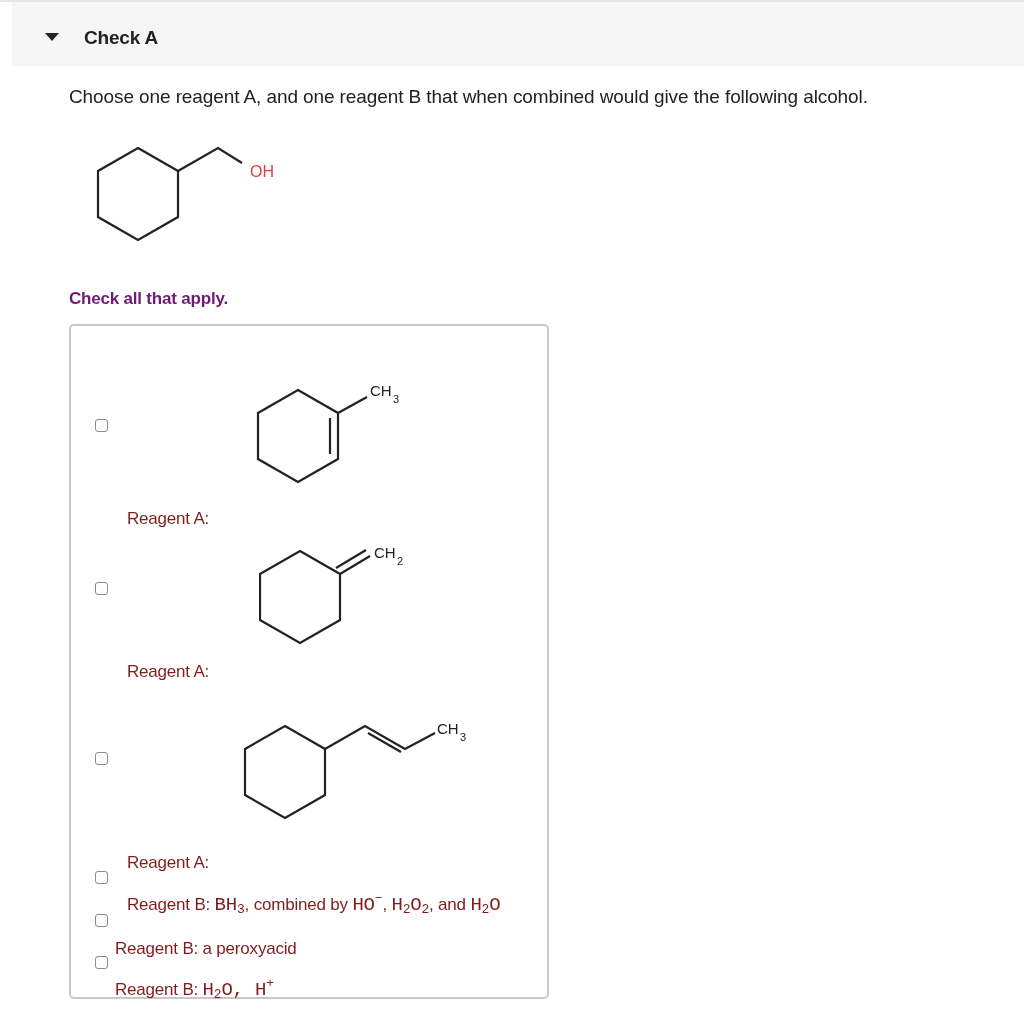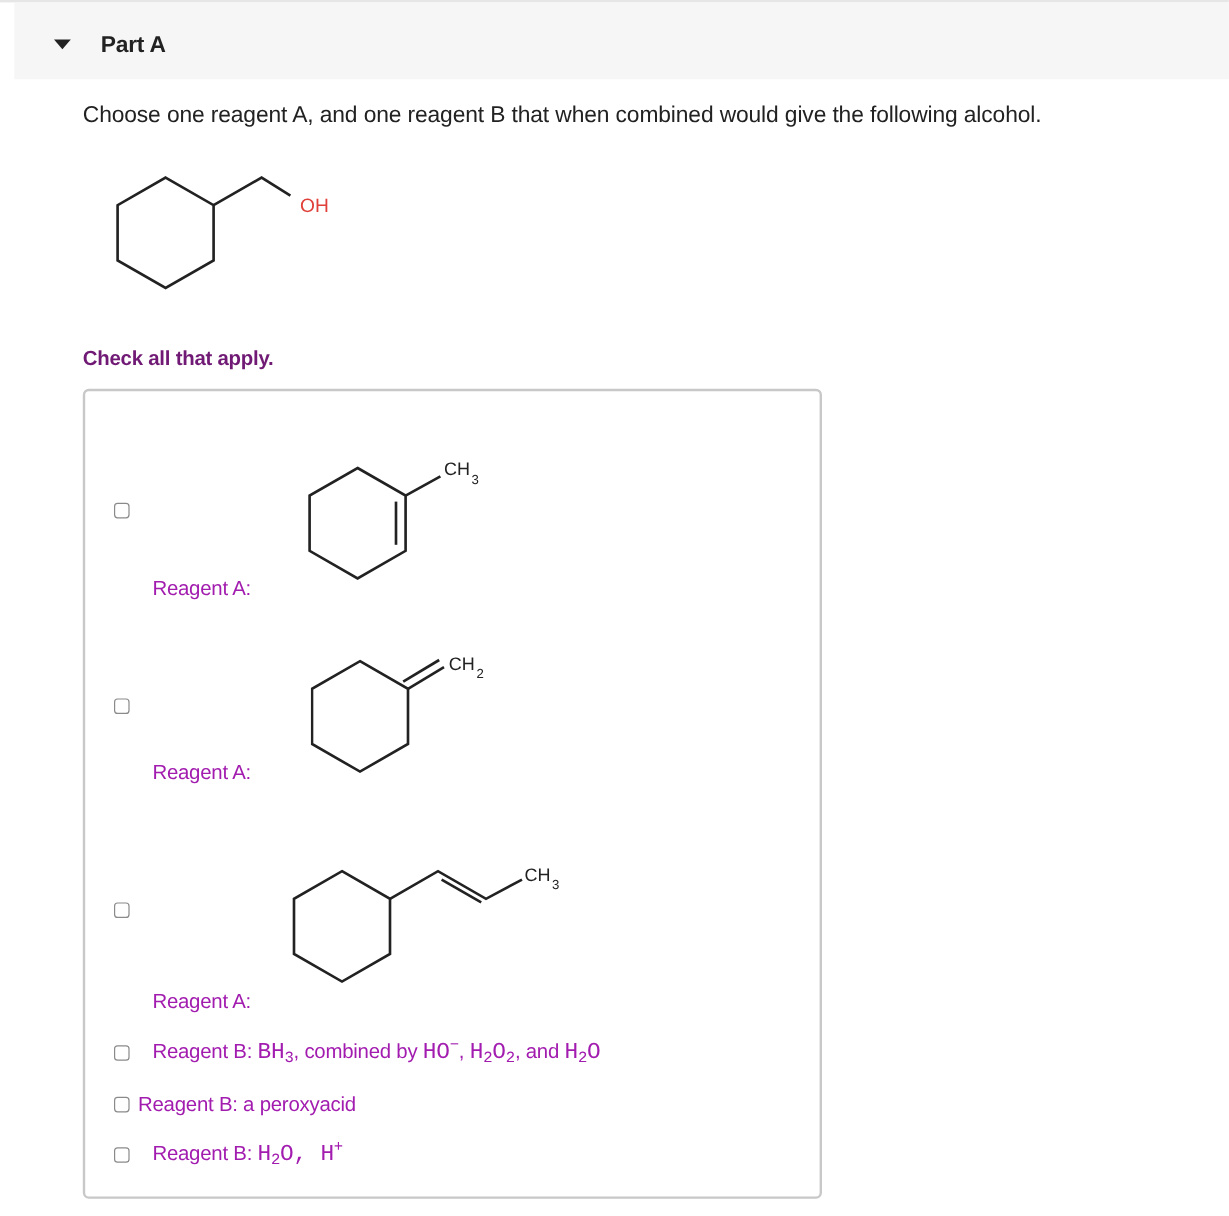--- a/index.html
+++ b/index.html
@@ -6,38 +6,38 @@
   body { width:1024px; height:1013px; position:relative; overflow:hidden;
          font-family:"Liberation Sans", sans-serif; color:#222; }
   .topline { position:absolute; left:0; top:0; width:1024px; height:2px; background:#e6e6e6; }
   .part-header { position:absolute; left:12px; top:2px; width:1012px; height:64px; background:#f6f6f6; }
   .caret { position:absolute; left:33px; top:31px; width:0; height:0;
            border-left:7px solid transparent; border-right:7px solid transparent; border-top:8px solid #222; }
   .part-title { position:absolute; left:72px; top:25px; font-size:19px; font-weight:bold; color:#222; letter-spacing:-0.2px; }
   .prompt { position:absolute; left:69px; top:86px; font-size:19px; color:#222; letter-spacing:-0.1px; }
   .mol { position:absolute; }
   .check-label { position:absolute; left:69px; top:289px; font-size:17px; font-weight:bold; color:#701a75; letter-spacing:-0.2px; }
-  .answer-box { position:absolute; left:69px; top:324px; width:616px; height:675px;
+  .answer-box { position:absolute; left:69px; top:324px; width:480px; height:675px;
                 border:2px solid #c8c8c8; border-radius:5px; background:#fff; box-sizing:border-box; }
   .cb { position:absolute; width:13px; height:13px; border:1.5px solid #8a8a8a; border-radius:3px;
         background:#fff; box-sizing:border-box; cursor:pointer; }
-  .opt-label { position:absolute; font-size:17px; color:#a21caf; letter-spacing:-0.2px; white-space:nowrap; }
+  .opt-label { position:absolute; font-size:17px; color:#7f1d1d; letter-spacing:-0.2px; white-space:nowrap;margin-top:28px; }
   .math { font-family:Liberation Mono, monospace; font-size:19px; }
   .math sub { font-size:13px; vertical-align:-3px; line-height:0; }
   .math sup { font-size:13px; vertical-align:8px; line-height:0; }
   svg text { font-family:"Liberation Sans", sans-serif; }
 </style>
 </head>
 <body>
 
 <div class="topline"></div>
 
 <div class="part-header">
   <span class="caret"></span>
-  <span class="part-title">Part A</span>
+  <span class="part-title">Check A</span>
 </div>
 
 <div class="prompt">Choose one reagent A, and one reagent B that when combined would give the following alcohol.</div>
 
 <svg class="mol" style="left:90px;top:140px;" width="200" height="110" viewBox="0 0 200 110">
   <polygon points="48,8 88,31 88,77 48,100 8,77 8,31" fill="none" stroke="#222" stroke-width="2.2"></polygon>
   <polyline points="88,31 128,8 152,23" fill="none" stroke="#222" stroke-width="2.2"></polyline>
   <text x="160" y="37" font-size="16" fill="#e0403a">OH</text>
 </svg>
 
@@ -78,18 +78,18 @@
   <div class="cb" style="left:24px;top:545px;"></div>
   <div class="opt-label" style="left:56px;top:540px;">
     <span>Reagent B:</span>
     <span class="math"><span>BH</span><sub>3</sub></span><span>, combined by </span><span class="math"><span>HO</span><sup>−</sup></span><span>, </span><span class="math"><span>H</span><sub>2</sub><span>O</span><sub>2</sub></span><span>, and </span><span class="math"><span>H</span><sub>2</sub><span>O</span></span>
   </div>
 
   <div class="cb" style="left:24px;top:588px;"></div>
   <div class="opt-label" style="left:44px;top:585px;">Reagent B: a peroxyacid</div>
 
   <div class="cb" style="left:24px;top:630px;"></div>
-  <div class="opt-label" style="left:56px;top:625px;">
+  <div class="opt-label" style="left:44px;top:625px;">
     <span>Reagent B:</span>
     <span class="math"><span>H</span><sub>2</sub><span>O</span><span>, </span><span>H</span><sup>+</sup></span>
   </div>
 
 </div>
 
 </body></html>

